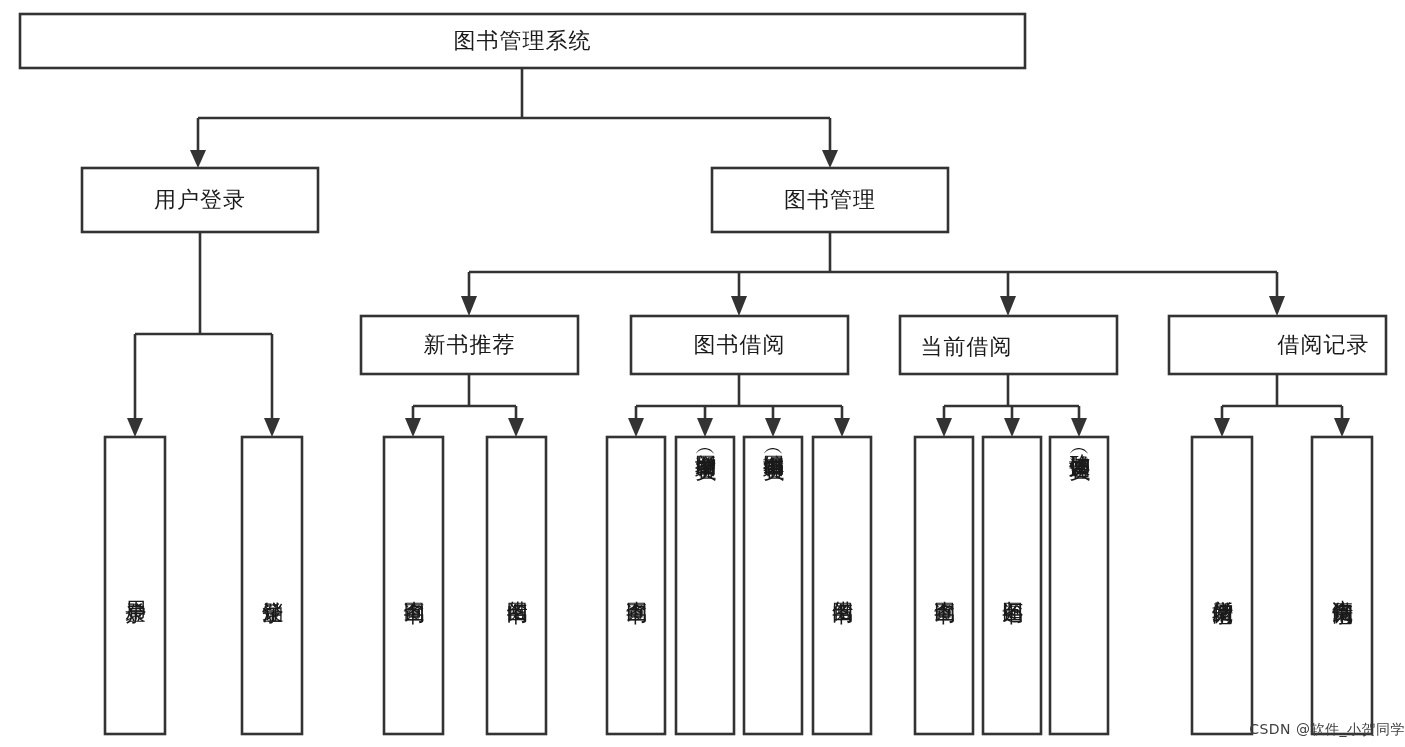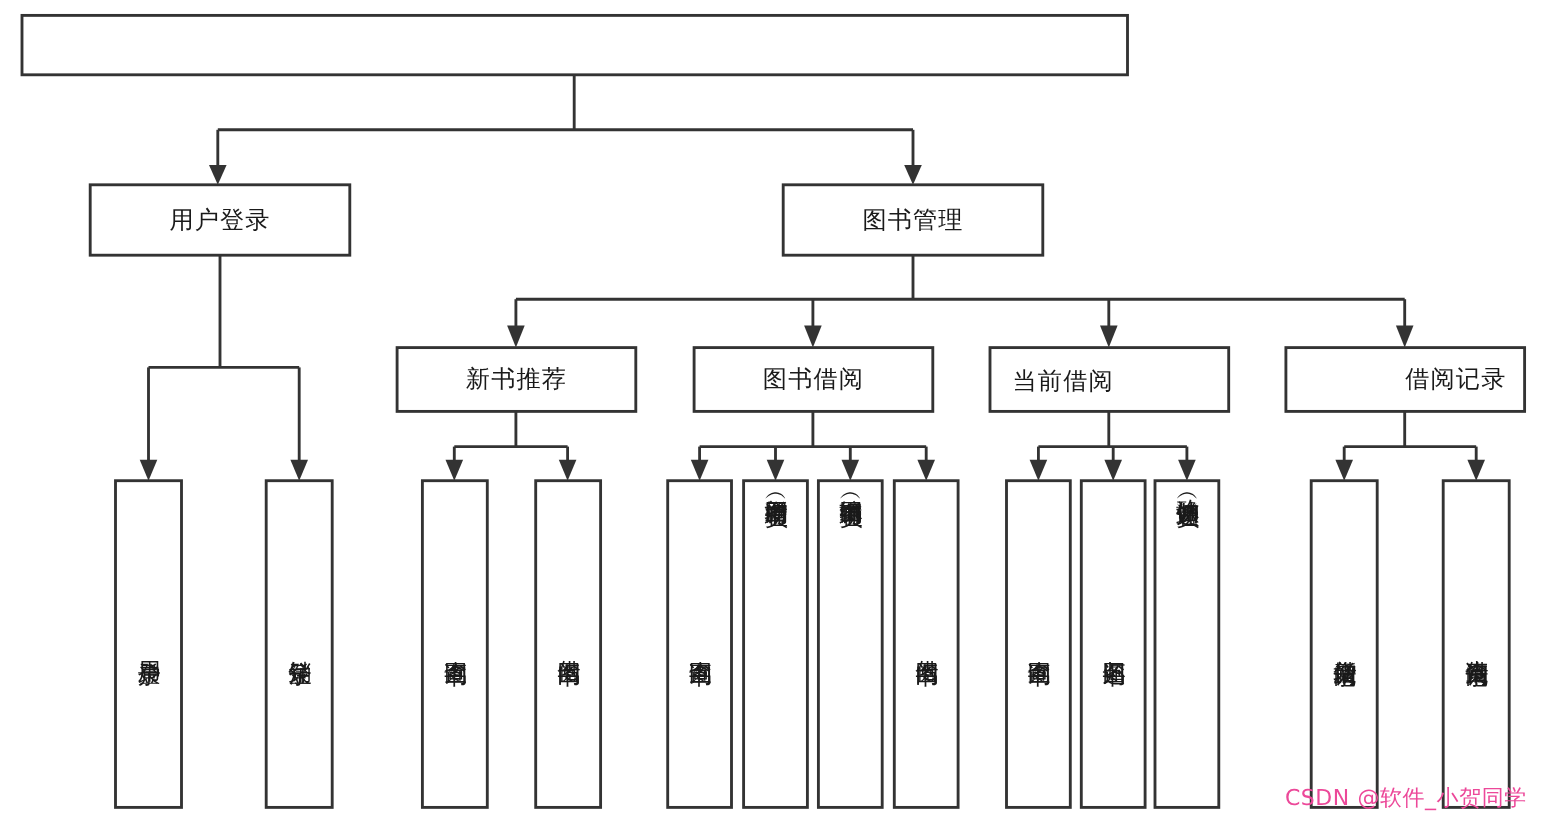--- a/index.html
+++ b/index.html
@@ -69,25 +69,25 @@
   }
   .hlabel-text {
     font-family: "DejaVu Sans", "Liberation Sans", sans-serif;
     font-size: 22px;
     letter-spacing: 1px;
     color: #1a1a1a;
     white-space: nowrap;
   }
   #watermark {
     position: absolute;
-    right: 17px;
+    right: 0;
     bottom: 8px;
     font-family: "DejaVu Sans", "Liberation Sans", sans-serif;
-    font-size: 20px;
-    color: #ec4899;
+    font-size: 14px;
+    color: #404040;
     letter-spacing: 0.5px;
     white-space: nowrap;
     pointer-events: none;
   }
 </style>
 </head>
 <body>
 
 <div id="diagram-root">
 
@@ -176,20 +176,23 @@
     <rect class="node-box" x="813" y="437" width="58" height="297"></rect>
 
     <rect class="node-box" x="915" y="437" width="58" height="297"></rect>
     <rect class="node-box" x="983" y="437" width="58" height="297"></rect>
     <rect class="node-box" x="1050" y="437" width="58" height="297"></rect>
 
     <rect class="node-box" x="1192" y="437" width="60" height="297"></rect>
     <rect class="node-box" x="1312" y="437" width="60" height="297"></rect>
   </svg>
 
+  <div class="hlabel-wrap" style="left:20px; top:14px; width:1005px; height:54px;">
+    <span class="hlabel-text">图书管理系统</span>
+  </div>
 
   <div class="hlabel-wrap" style="left:82px; top:168px; width:236px; height:64px;">
     <span class="hlabel-text">用户登录</span>
   </div>
   <div class="hlabel-wrap" style="left:712px; top:168px; width:236px; height:64px;border-radius:14px;">
     <span class="hlabel-text">图书管理</span>
   </div>
 
   <div class="hlabel-wrap" style="left:361px; top:316px; width:217px; height:58px;border-radius:28px;">
     <span class="hlabel-text">新书推荐</span>

